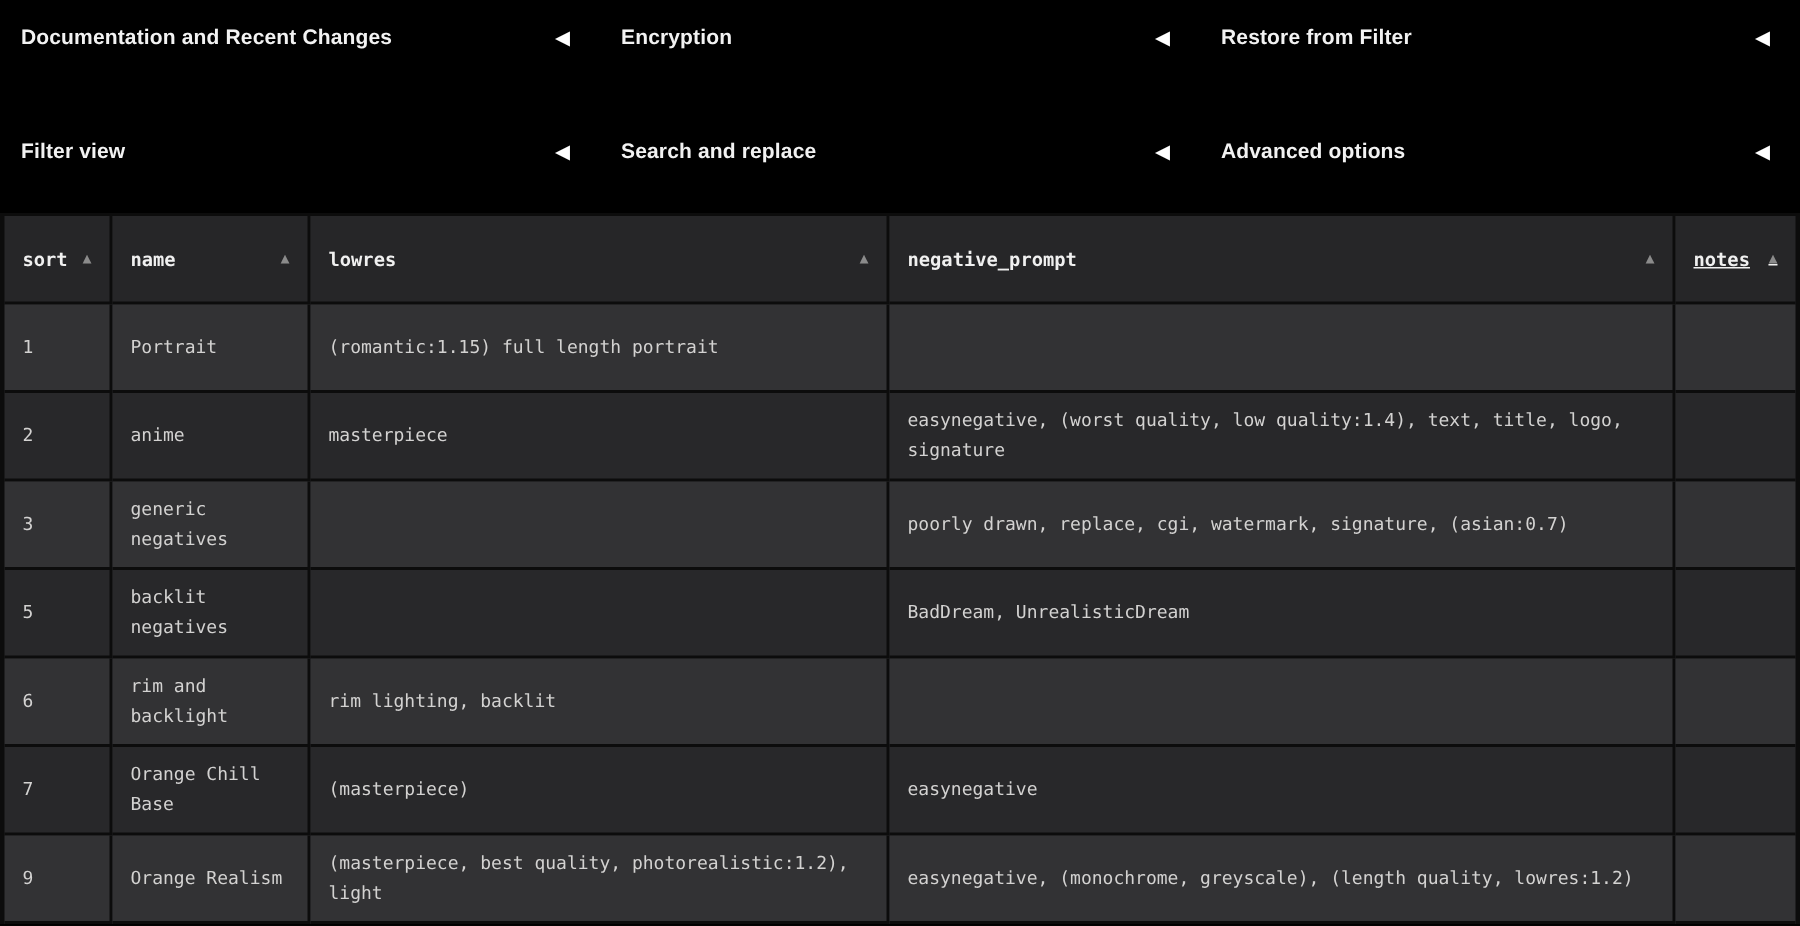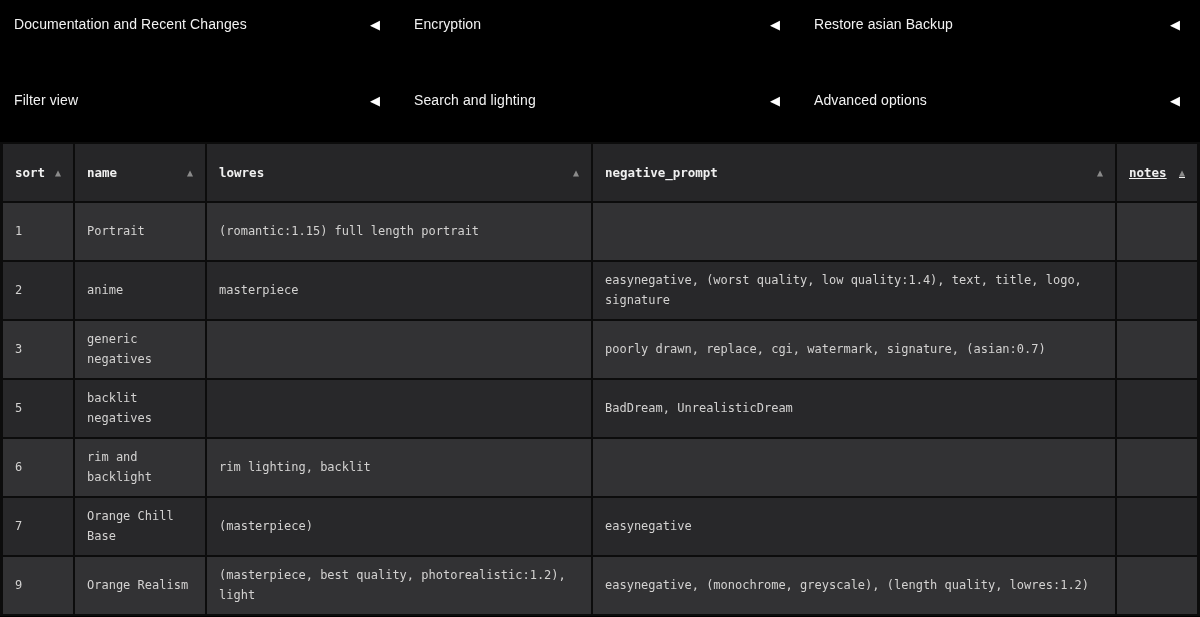--- a/index.html
+++ b/index.html
@@ -23,21 +23,21 @@
   .accordion {
     display: flex;
     align-items: center;
     justify-content: space-between;
     padding: 0 20px 0 14px;
     cursor: pointer;
     color: #f2f2f2;
   }
   .accordion .acc-label {
     font-size: 14px;
-    font-weight: 400;
+    font-weight: 700;
     letter-spacing: 0.1px;
   }
   .accordion .acc-arrow {
     color: #ffffff;
     font-size: 13px;
     line-height: 1;
   }
 
   
   .table-wrap {
@@ -107,29 +107,29 @@
 <div class="accordion-area">
   <div class="accordion">
     <span class="acc-label">Documentation and Recent Changes</span>
     <span class="acc-arrow">◀</span>
   </div>
   <div class="accordion">
     <span class="acc-label">Encryption</span>
     <span class="acc-arrow">◀</span>
   </div>
   <div class="accordion">
-    <span class="acc-label">Restore asian Backup</span>
+    <span class="acc-label">Restore from Filter</span>
     <span class="acc-arrow">◀</span>
   </div>
   <div class="accordion">
     <span class="acc-label">Filter view</span>
     <span class="acc-arrow">◀</span>
   </div>
   <div class="accordion">
-    <span class="acc-label">Search and lighting</span>
+    <span class="acc-label">Search and replace</span>
     <span class="acc-arrow">◀</span>
   </div>
   <div class="accordion">
     <span class="acc-label">Advanced options</span>
     <span class="acc-arrow">◀</span>
   </div>
 </div>
 
 <div class="table-wrap">
   <table>

